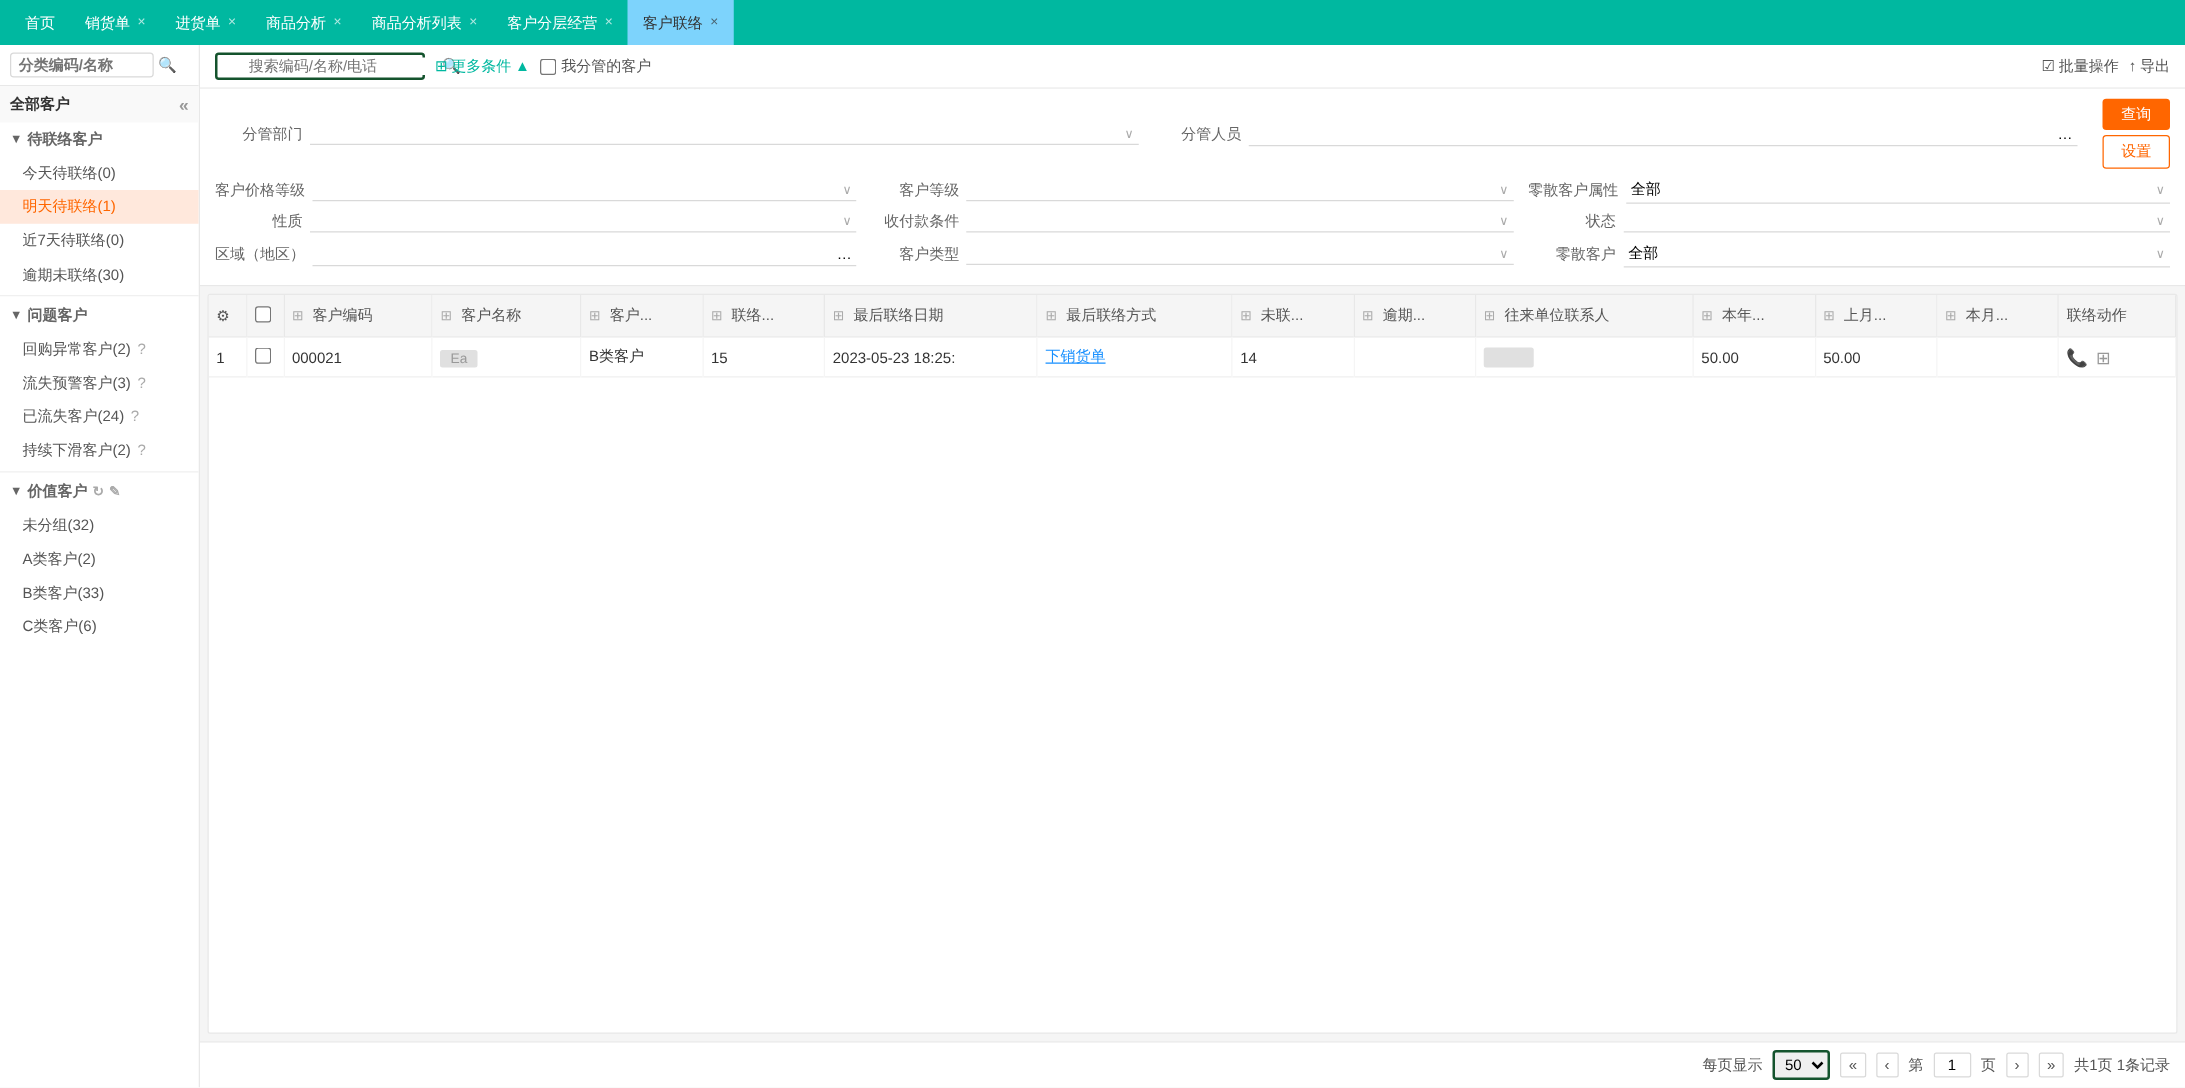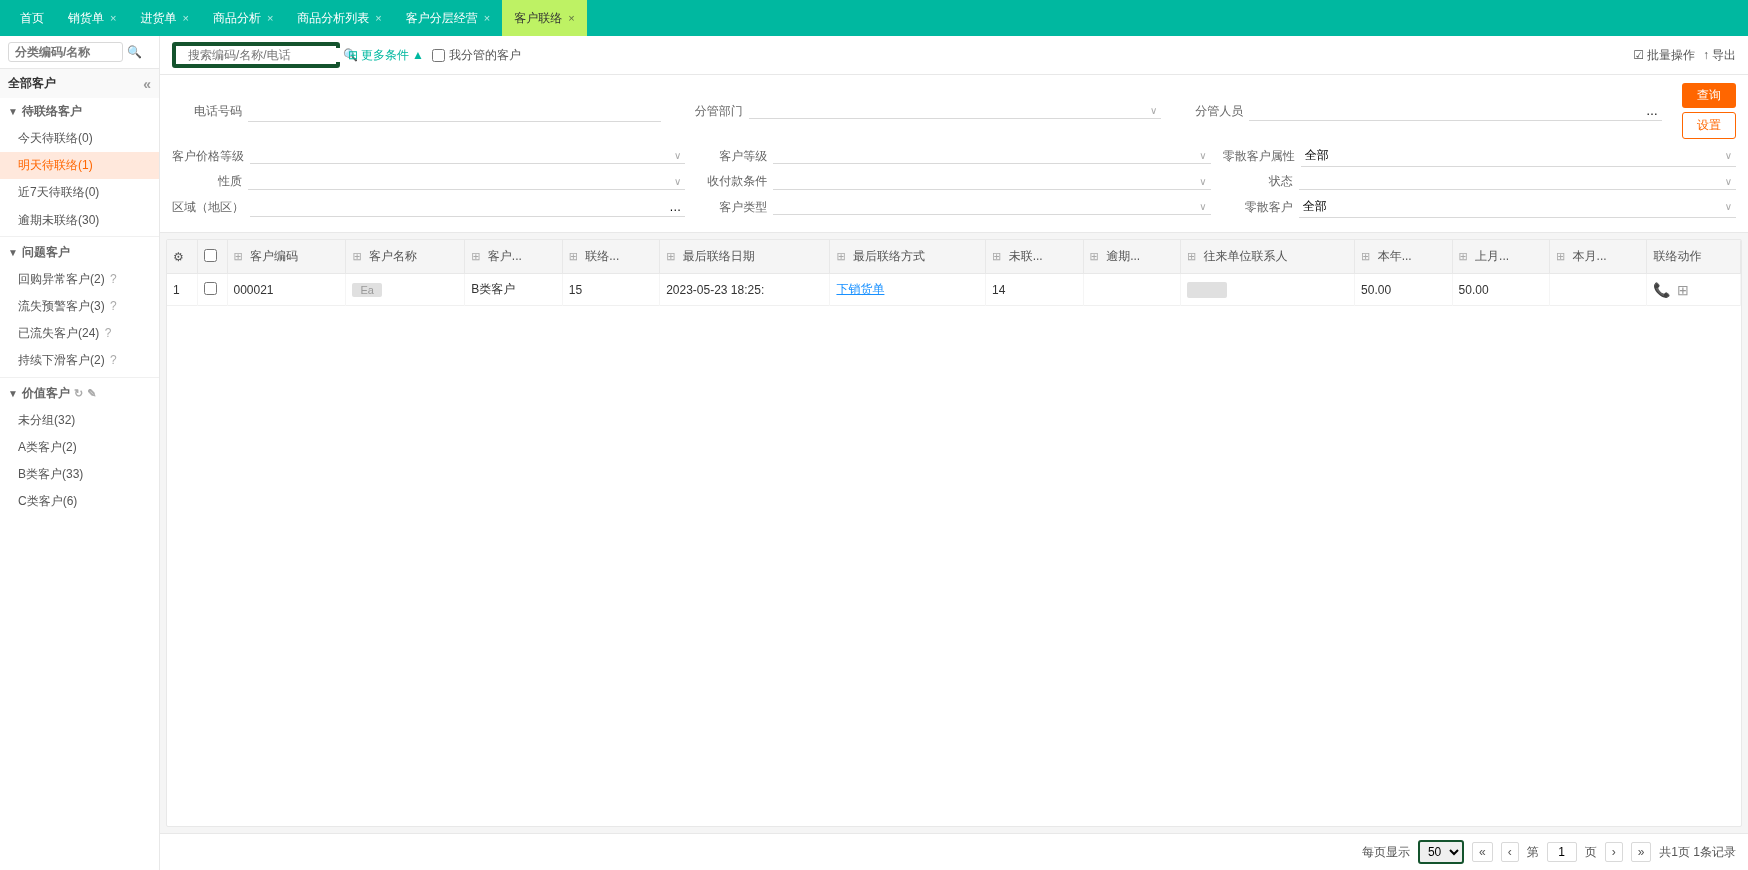--- a/index.html
+++ b/index.html
@@ -17,21 +17,21 @@
     .nav-item {
       display: flex;
       align-items: center;
       padding: 0 12px;
       height: 36px;
       cursor: pointer;
       font-size: 13px;
       color: #fff;
       white-space: nowrap;
     }
-    .nav-item.active { background: #bef264; color: #333; }
+    .nav-item.active { background: #7dd3fc; color: #333; }
     .nav-item .close-x {
       margin-left: 6px;
       font-size: 11px;
       opacity: 0.7;
     }
 
     
     .main-layout {
       display: flex;
       height: calc(870px - 36px);
@@ -110,23 +110,23 @@
       display: flex;
       align-items: center;
       padding: 6px 12px;
       background: #fff;
       border-bottom: 1px solid #e8e8e8;
       gap: 8px;
     }
     .filter-search-box {
       display: flex;
       align-items: center;
-      border: 4px solid #14532d;
+      border: 2px solid #14532d;
       border-radius: 3px;
-      padding: 2px 12px;
+      padding: 2px 25px;
       width: 168px;
     }
     .filter-search-box input {
       border: none;
       outline: none;
       font-size: 12px;
       width: 160px;
     }
     .more-filters-btn {
       display: flex;
@@ -443,24 +443,20 @@
         </div>
         <div class="export-btn">
           <span>↑</span>
           <span>导出</span>
         </div>
       </div>
     </div>
 
     <div class="adv-filter">
       <div class="adv-filter-row">
-        <div class="adv-filter-field">
-          <label>电话号码</label>
-          <div class="field-input" style="border-bottom:1px solid #d9d9d9;min-width:200px;height:22px;"></div>
-        </div>
         <div class="adv-filter-field">
           <label>分管部门</label>
           <div class="field-select">
             <span></span>
             <span class="down-arrow">∨</span>
           </div>
         </div>
         <div class="adv-filter-field">
           <label>分管人员</label>
           <div class="field-select" style="min-width:100px;">

